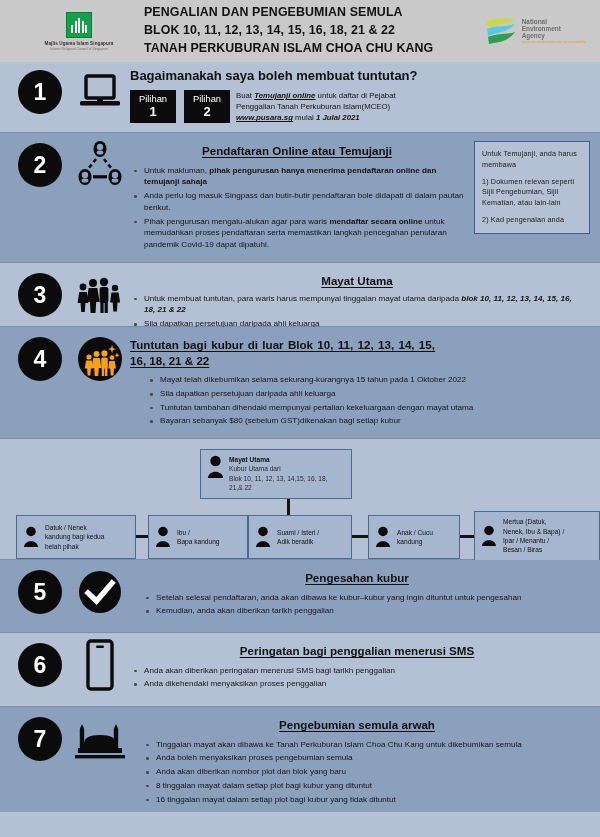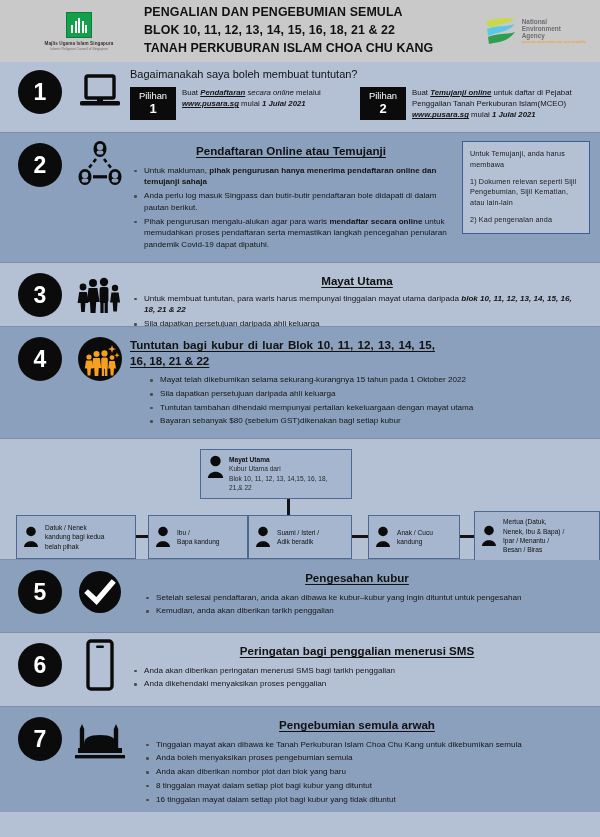--- a/index.html
+++ b/index.html
@@ -67,35 +67,35 @@
   }
   ul.bullets li:before{
     content:"";position:absolute;left:-10px;top:5px;width:2.5px;height:2.5px;background:#4a4a4a;border-radius:50%;
   }
   .b{font-weight:bold}
   .i{font-style:italic}
   .bi{font-weight:bold;font-style:italic}
   .u{text-decoration:underline}
 
   
-  .q-title{font-size:11px;font-weight:normal;margin:0 0 7px 0;color:#111;}
+  .q-title{font-size:13px;font-weight:bold;margin:0 0 7px 0;color:#111;}
   .options{display:flex;gap:8px;}
   .opt{display:flex;align-items:stretch;gap:6px;}
   .pilihan{
     background:#0b0b0b;color:#fff;width:46px;flex:none;
     display:flex;flex-direction:column;align-items:center;justify-content:center;
     padding:3px 0;box-sizing:border-box;
   }
   .pilihan .lbl{font-size:9.4px;line-height:1.1;}
   .pilihan .num{font-size:13px;font-weight:bold;line-height:1.2;}
   .opt-text{font-size:7.8px;line-height:1.42;color:#141414;max-width:170px;}
 
   
   .notebox{
-    width:128px;flex:none;border:1.6px solid #3b5e96;background:#b4c0d4;
+    width:116px;flex:none;border:1.6px solid #3b5e96;background:#b4c0d4;
     padding:7px 7px;box-sizing:border-box;margin-left:4px;
   }
   .notebox p{margin:0 0 6px 0;font-size:7.2px;line-height:1.5;color:#1a1a1a;letter-spacing:.15px;}
   .notebox p:last-child{margin-bottom:0}
 
   
   .tree{position:relative;height:118px;}
   .node{
     position:absolute;border:1px solid #4d6a92;background:#a6b6ce;
     display:flex;align-items:center;gap:5px;padding:5px 5px;box-sizing:border-box;
@@ -165,21 +165,20 @@
       </div>
       <div class="content">
         <div class="q-title">Bagaimanakah saya boleh membuat tuntutan?</div>
         <div class="options">
 
           <div class="opt">
             <div class="pilihan">
               <div class="lbl">Pilihan</div>
               <div class="num">1</div>
             </div>
-            <div class="opt-text">Buat <span class="bi u">Pendaftaran</span><span class="i"> secara online</span> melalui <span class="bi u">www.pusara.sg</span> mulai <span class="bi">1 Julai 2021</span></div>
           </div>
 
           <div class="opt">
             <div class="pilihan">
               <div class="lbl">Pilihan</div>
               <div class="num">2</div>
             </div>
             <div class="opt-text">Buat <span class="bi u">Temujanji online</span> untuk daftar di Pejabat Penggalian Tanah Perkuburan Islam(MCEO) <span class="bi u">www.pusara.sg</span> mulai <span class="bi">1 Julai 2021</span></div>
           </div>
 

